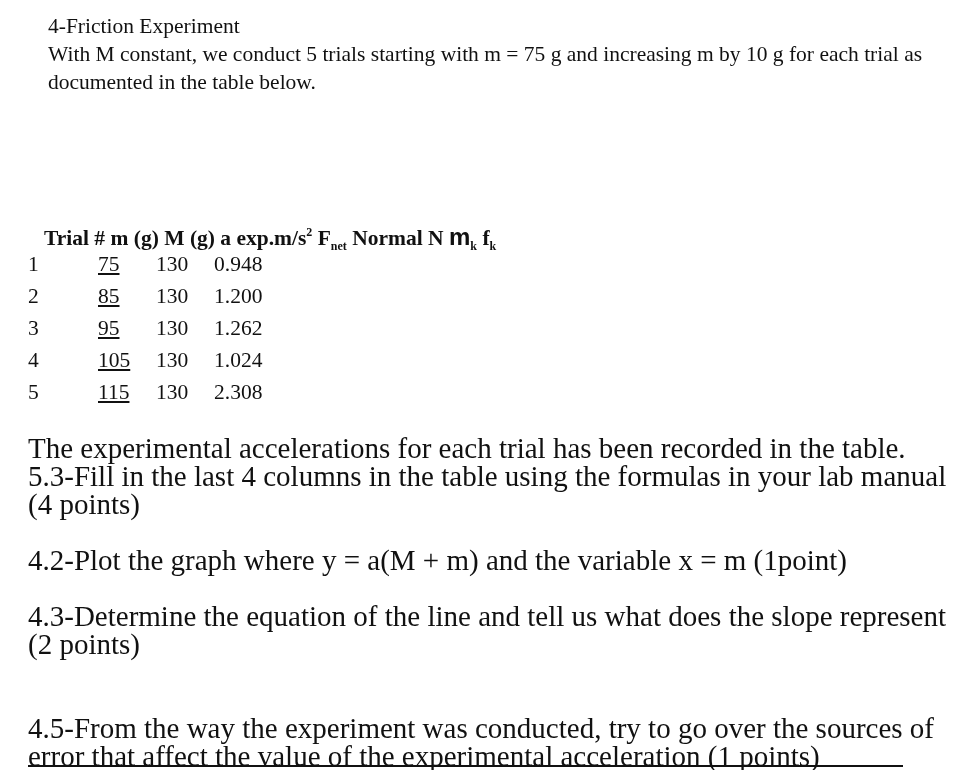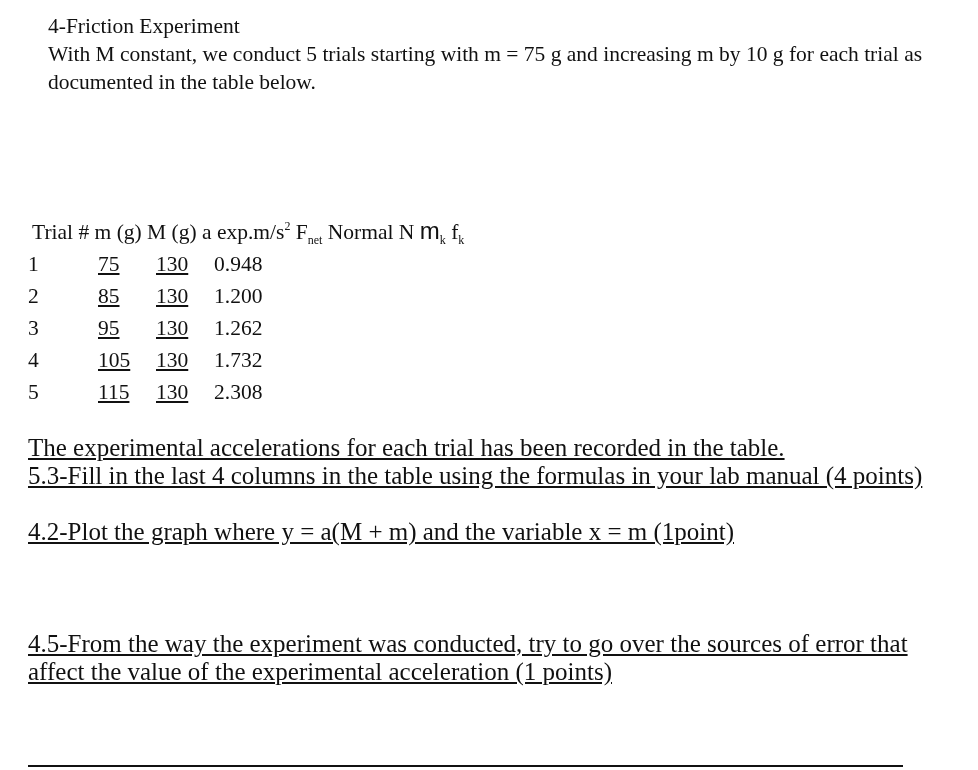--- a/index.html
+++ b/index.html
@@ -21,53 +21,53 @@
       top: 12px;
       width: 930px;
       font-size: 21.5px;
       line-height: 28px;
       margin-left: 20px;
     }
     .title { margin: 0; }
     .para { margin: 0; }
     .table-header {
       position: absolute;
-      left: 32px;
+      left: 44px;
       top: 212px;
       font-size: 21.5px;
-      line-height: 28px;
+      line-height: 40px;
       white-space: nowrap;
+      font-weight: bold;
     }
     .table-header sup { font-size: 12px; vertical-align: 9px; }
     .table-header .sub { font-size: 12px; vertical-align: -5px; }
     .table-header .mu { font-family: "Liberation Sans", "DejaVu Sans", sans-serif; font-size: 24px; }
     .data-table {
       position: absolute;
       left: 28px;
       top: 248px;
       font-size: 21.5px;
       border-collapse: collapse;
     }
     .data-table td {
       padding: 0;
       height: 32px;
       vertical-align: middle;
     }
     .c-trial { width: 70px; }
     .c-m { width: 58px; text-decoration: underline; }
-    .c-M { width: 58px; text-decoration: underline; }
+    .c-M { width: 58px; }
     .c-a { width: 80px; font-family: Liberation Serif, serif; }
     .questions {
       position: absolute;
       left: 28px;
       top: 434px;
       width: 930px;
-      font-size: 25px;
+      font-size: 29px;
       line-height: 28px;
-      text-decoration: underline;
     }
     .q-gap { height: 28px; }
     .bottom-line {
       position: absolute;
       left: 28px;
       top: 765px;
       width: 875px;
       height: 2px;
       background: #111111;
     }
@@ -108,35 +108,36 @@
     <tr>
       <td class="c-trial">3</td>
       <td class="c-m">95</td>
       <td class="c-M">130</td>
       <td class="c-a">1.262</td>
     </tr>
     <tr>
       <td class="c-trial">4</td>
       <td class="c-m">105</td>
       <td class="c-M">130</td>
-      <td class="c-a">1.732</td>
+      <td class="c-a">1.024</td>
     </tr>
     <tr>
       <td class="c-trial">5</td>
       <td class="c-m">115</td>
       <td class="c-M">130</td>
       <td class="c-a">2.308</td>
     </tr>
   </tbody>
 </table>
 
 <div class="questions">
   <div>The experimental accelerations for each trial has been recorded in the table.</div>
   <div>5.3-Fill in the last 4 columns in the table using the formulas in your lab manual (4 points)</div>
   <div class="q-gap"></div>
   <div>4.2-Plot the graph where y =  a(M + m)  and the variable x = m (1point)</div>
   <div class="q-gap"></div>
+  <div>4.3-Determine the equation of the line and tell us what does the slope represent (2 points)</div>
   <div class="q-gap"></div>
   <div class="q-gap"></div>
   <div>4.5-From the way the experiment was conducted, try to go over the sources of error that affect the value of the experimental acceleration  (1 points)</div>
 </div>
 
 <div class="bottom-line"></div>
 
 </body></html>

